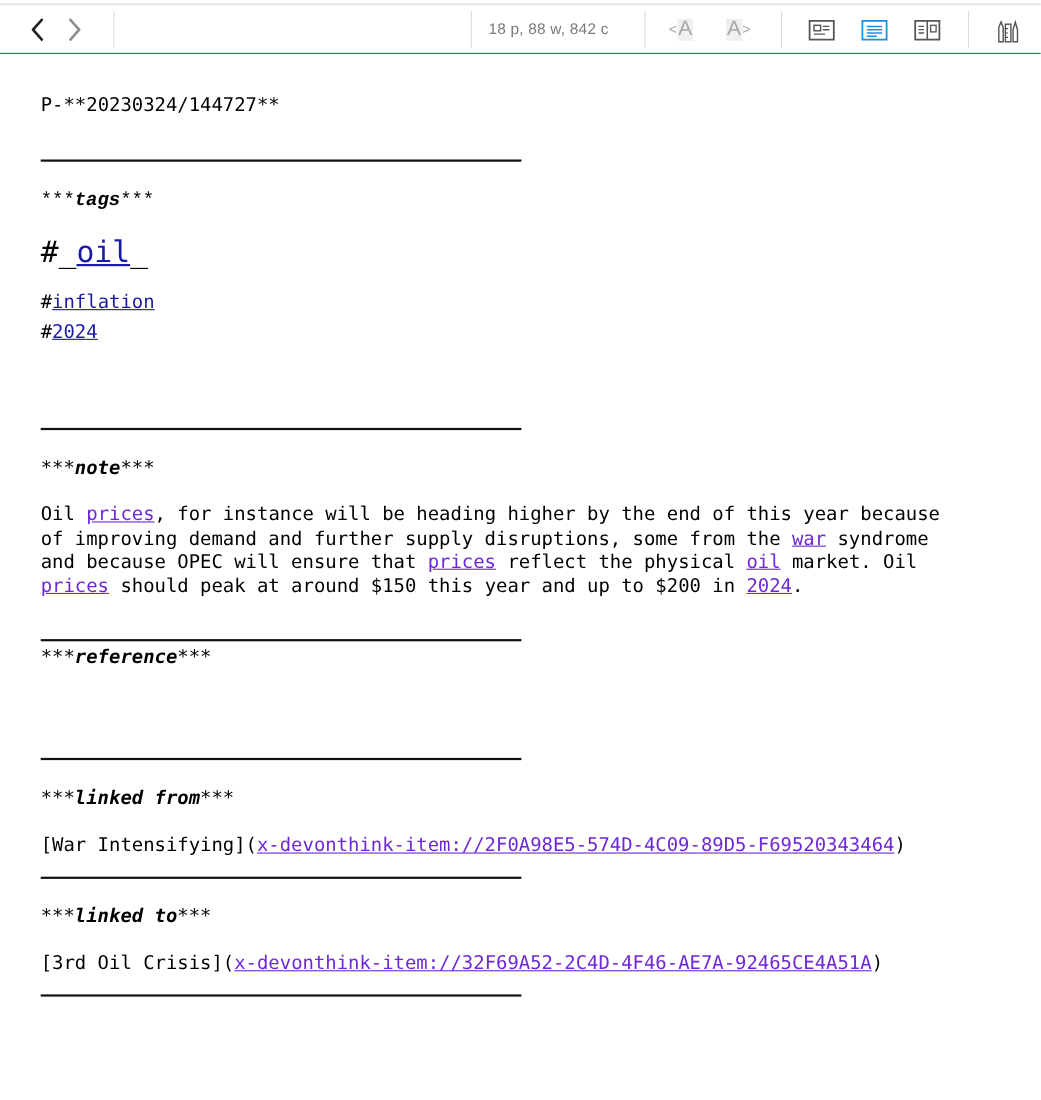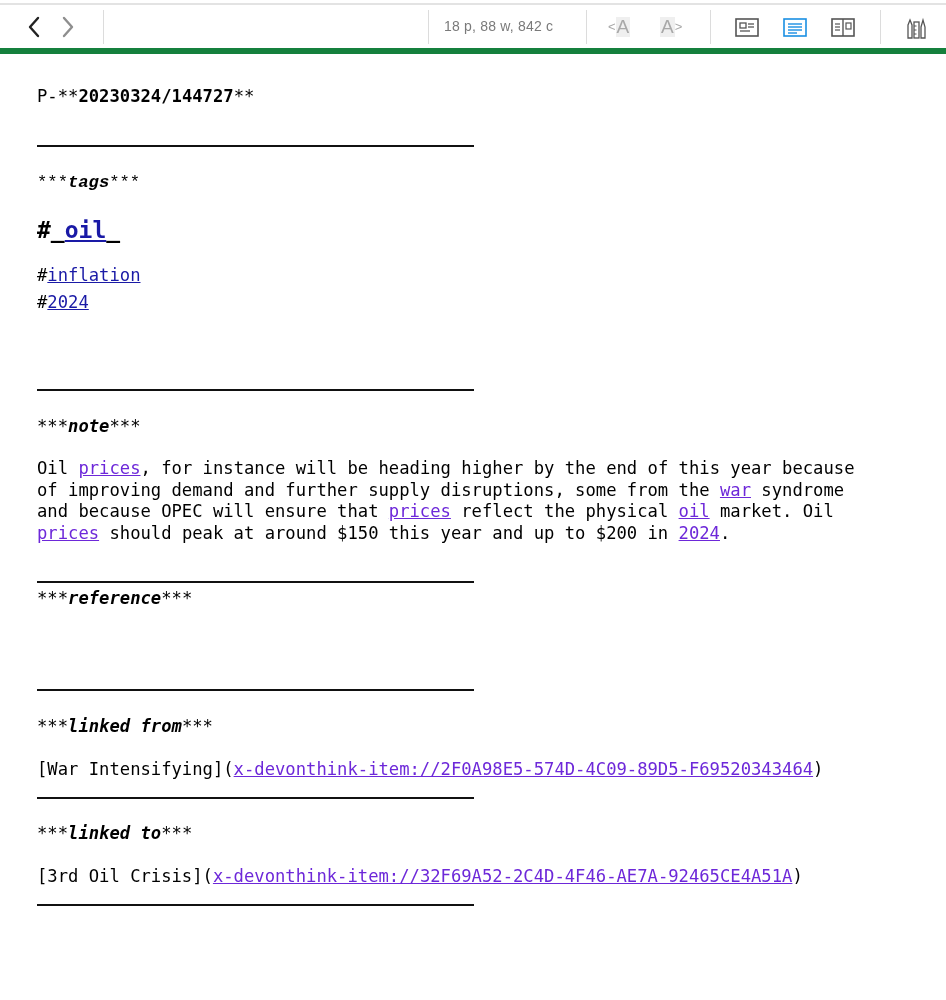--- a/index.html
+++ b/index.html
@@ -1,33 +1,33 @@
 <!DOCTYPE html>
 <html><head>
 <meta charset="utf-8">
 <style>
   html, body { margin: 0; padding: 0; background: #ffffff; }
   body { width: 946px; height: 1000px; overflow: hidden; position: relative; font-family: "DejaVu Sans Mono", monospace; }
   .topline { position: absolute; left: 0; top: 3px; width: 946px; height: 2px; background: #e3e3e3; }
-  .toolbar { position: absolute; left: 0; top: 5px; width: 946px; height: 43px; background: #ffffff; border-bottom: 6px solid #15803d; }
+  .toolbar { position: absolute; left: 0; top: 5px; width: 946px; height: 43px; background: #ffffff; border-bottom: 1px solid #15803d; }
   .tb-sep { position: absolute; top: 5px; width: 1px; height: 34px; background: #dcdcdc; }
   .nav-btn { position: absolute; top: 7px; width: 24px; height: 30px; display: flex; align-items: center; justify-content: center; cursor: pointer; }
   .stats { position: absolute; left: 444px; top: 13px; font-family: "Liberation Sans", sans-serif; font-size: 14px; color: #7a7a7a; letter-spacing: 0.2px; }
   .font-btn { position: absolute; top: 10px; height: 24px; display: flex; align-items: center; cursor: pointer; font-family: "Liberation Sans", sans-serif; color: #a8a8a8; }
   .font-btn .big { font-size: 19px; background: #efefef; padding: 0 1px; line-height: 20px; }
   .font-btn .ang { font-size: 13px; line-height: 20px; }
   .view-btn { position: absolute; top: 11px; width: 26px; height: 24px; cursor: pointer; }
   .doc { position: absolute; left: 37px; top: 0; width: 880px; color: #000; font-family: "DejaVu Sans Mono", monospace; font-size: 17.2px; }
   .line { position: absolute; left: 0; white-space: pre; line-height: 21px; }
   .hr { position: absolute; left: 0; width: 437px; height: 2px; background: #111; }
-  .b { font-weight: bold; }
+  .b { font-weight: normal; }
   .bi { font-weight: bold; font-style: italic; }
   a { color: #6d28d9; text-decoration: underline; }
   a.dark { color: #1a1aa6; }
-  .tag-big { font-size: 23px; font-weight: bold; }
+  .tag-big { font-size: 27px; font-weight: normal; }
 </style>
 </head>
 <body>
 
 <div class="topline"></div>
 
 <div class="toolbar">
   <div class="nav-btn" style="left:22px;">
     <svg width="14" height="22" viewBox="0 0 14 22">
         <path d="M11 2 L3 11 L11 20" fill="none" stroke="#222" stroke-width="2.4" stroke-linecap="round" stroke-linejoin="round"></path>

